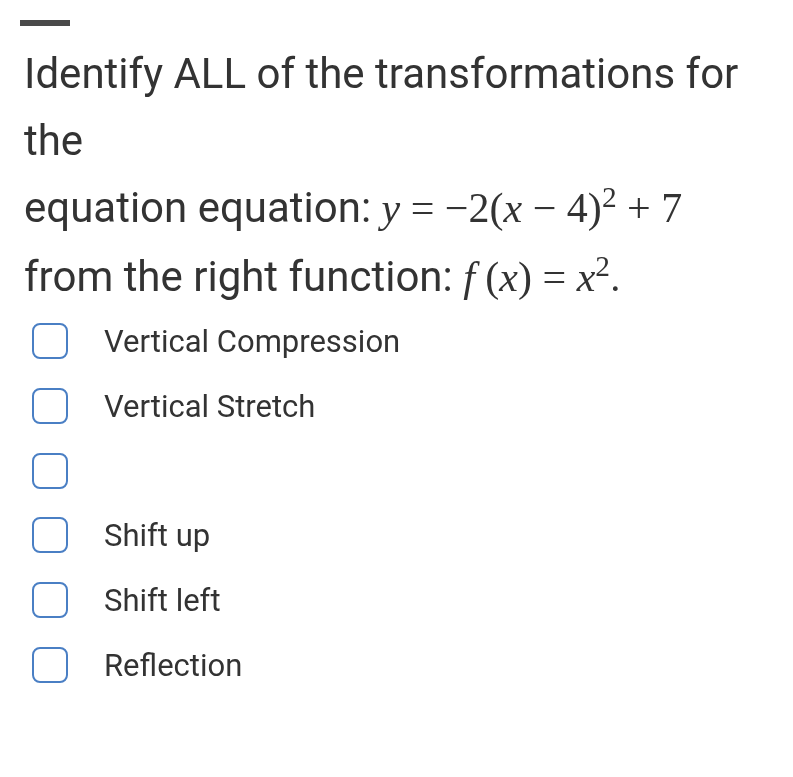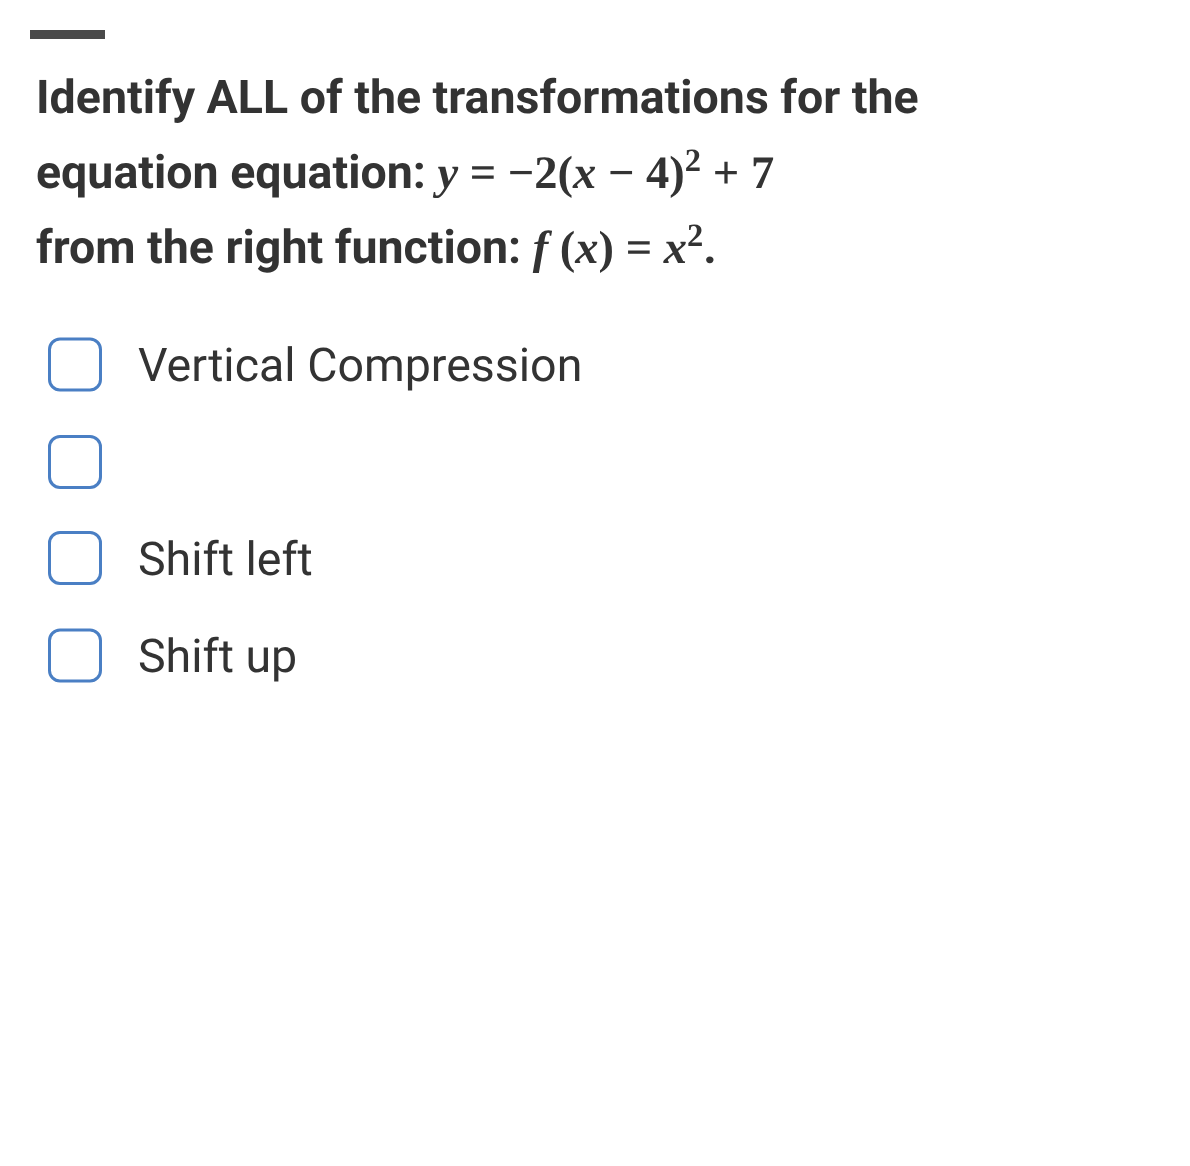--- a/index.html
+++ b/index.html
@@ -15,44 +15,43 @@
       padding: 20px 24px;
     }
     .top-bar {
       width: 50px;
       height: 6px;
       background: #4a4a4a;
       margin-bottom: 14px;
       margin-left: -4px;
     }
     .question-text {
-      font-size: 31px;
+      font-size: 42px;
       color: #333333;
       line-height: 1.6;
-      margin-bottom: 36px;
-      font-weight: bold;
+      margin-bottom: 12px;
     }
     .question-text .math {
       font-family: 'Times New Roman', serif;
       font-style: italic;
     }
     .question-text .math-upright {
       font-family: 'Times New Roman', serif;
       font-style: normal;
     }
     .options-container {
       display: flex;
       flex-direction: column;
       gap: 28px;
       padding-left: 8px;
     }
     .option-row {
       display: flex;
       align-items: flex-start;
-      gap: 24px;
+      gap: 36px;
     }
     .checkbox {
       width: 36px;
       height: 36px;
       border: 2.5px solid #4a7fc4;
       border-radius: 8px;
       background: #ffffff;
       cursor: pointer;
       flex-shrink: 0;
     }
@@ -77,22 +76,30 @@
   <span>from the right function: </span><span class="math"><span style="font-style:italic">f</span> <span class="math-upright">(</span><span style="font-style:italic">x</span><span class="math-upright">)</span> <span class="math-upright">=</span> <span style="font-style:italic">x</span><sup class="math-upright">2</sup></span><span>.</span>
 </div>
 
 <div class="options-container">
   <div class="option-row">
     <div class="checkbox"></div>
     <span class="option-label">Vertical Compression</span>
   </div>
   <div class="option-row">
     <div class="checkbox"></div>
+    <span class="option-label">Vertical Stretch</span>
+  </div>
+  <div class="option-row">
+    <div class="checkbox"></div>
+  </div>
+  <div class="option-row">
+    <div class="checkbox"></div>
+    <span class="option-label">Shift up</span>
   </div>
   <div class="option-row">
     <div class="checkbox"></div>
     <span class="option-label">Shift left</span>
   </div>
   <div class="option-row">
     <div class="checkbox"></div>
-    <span class="option-label">Shift up</span>
+    <span class="option-label">Reflection</span>
   </div>
 </div>
 
 </body></html>

